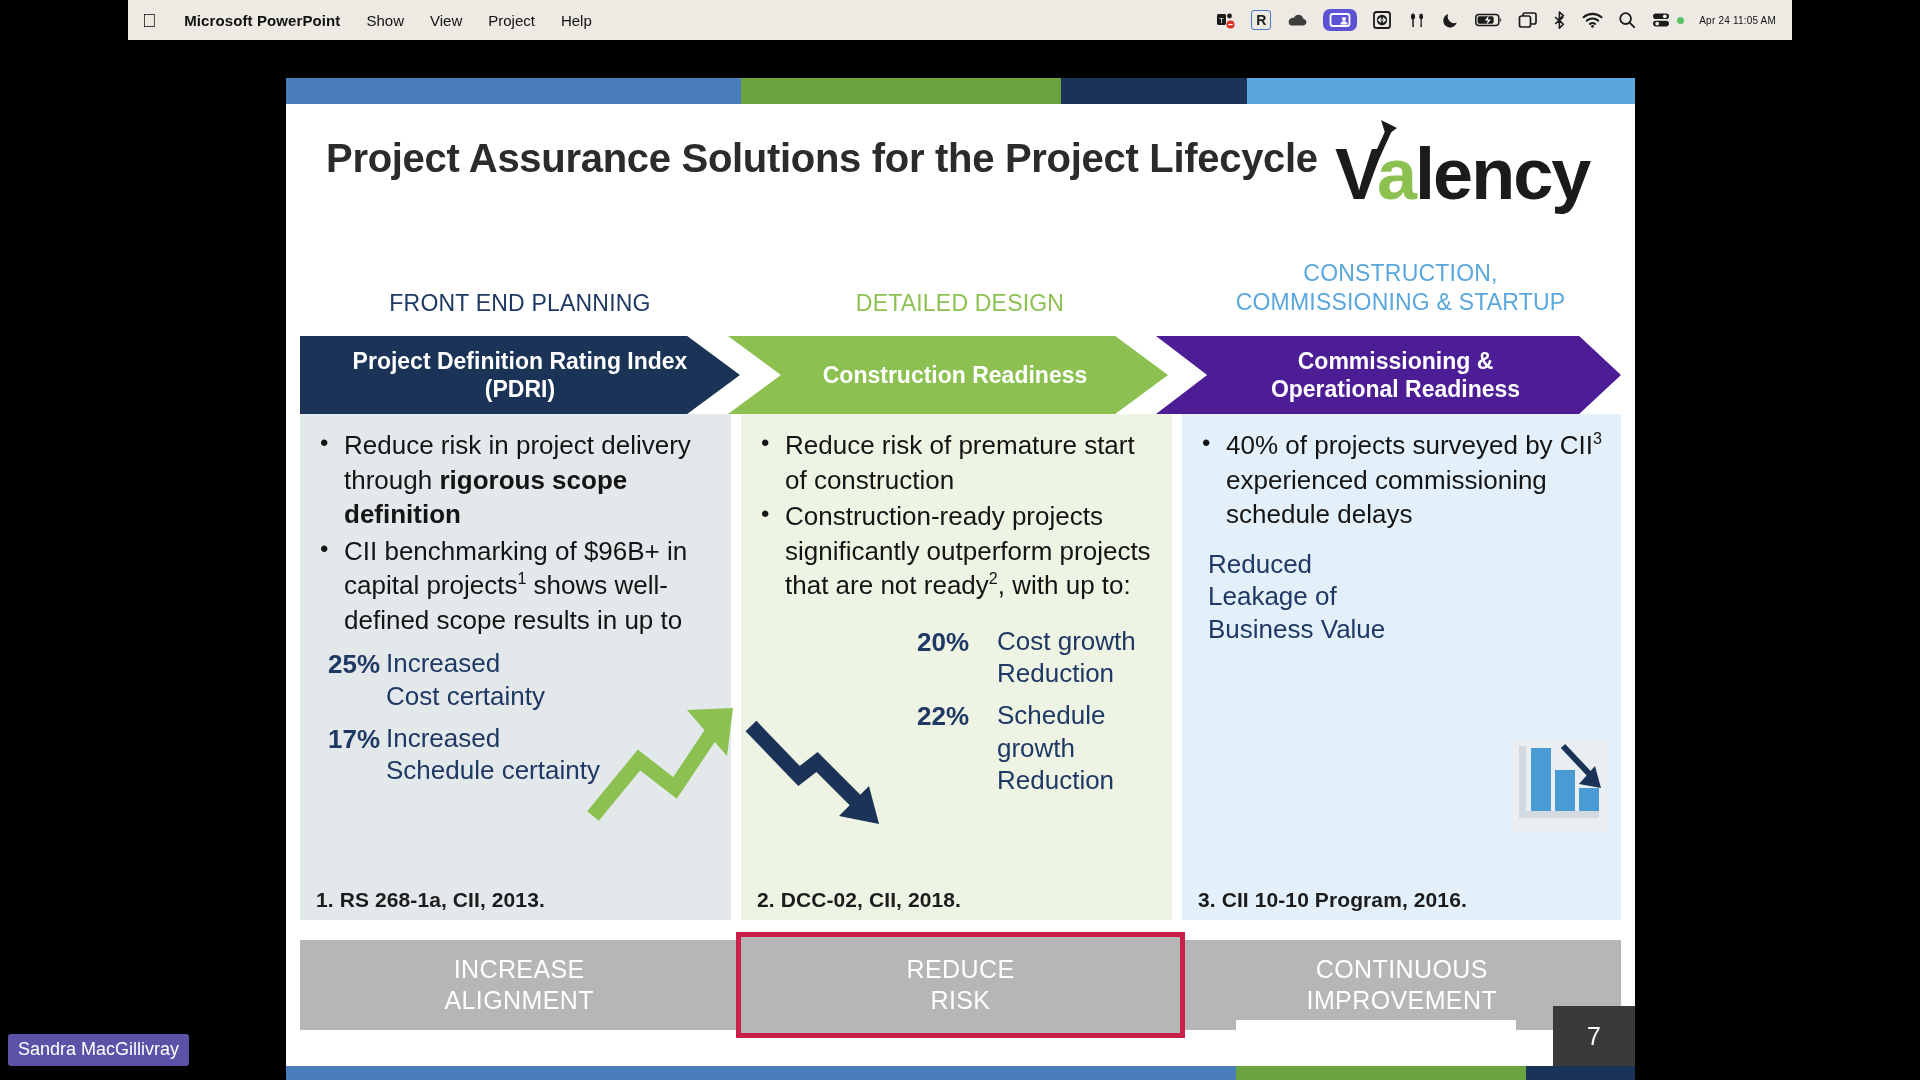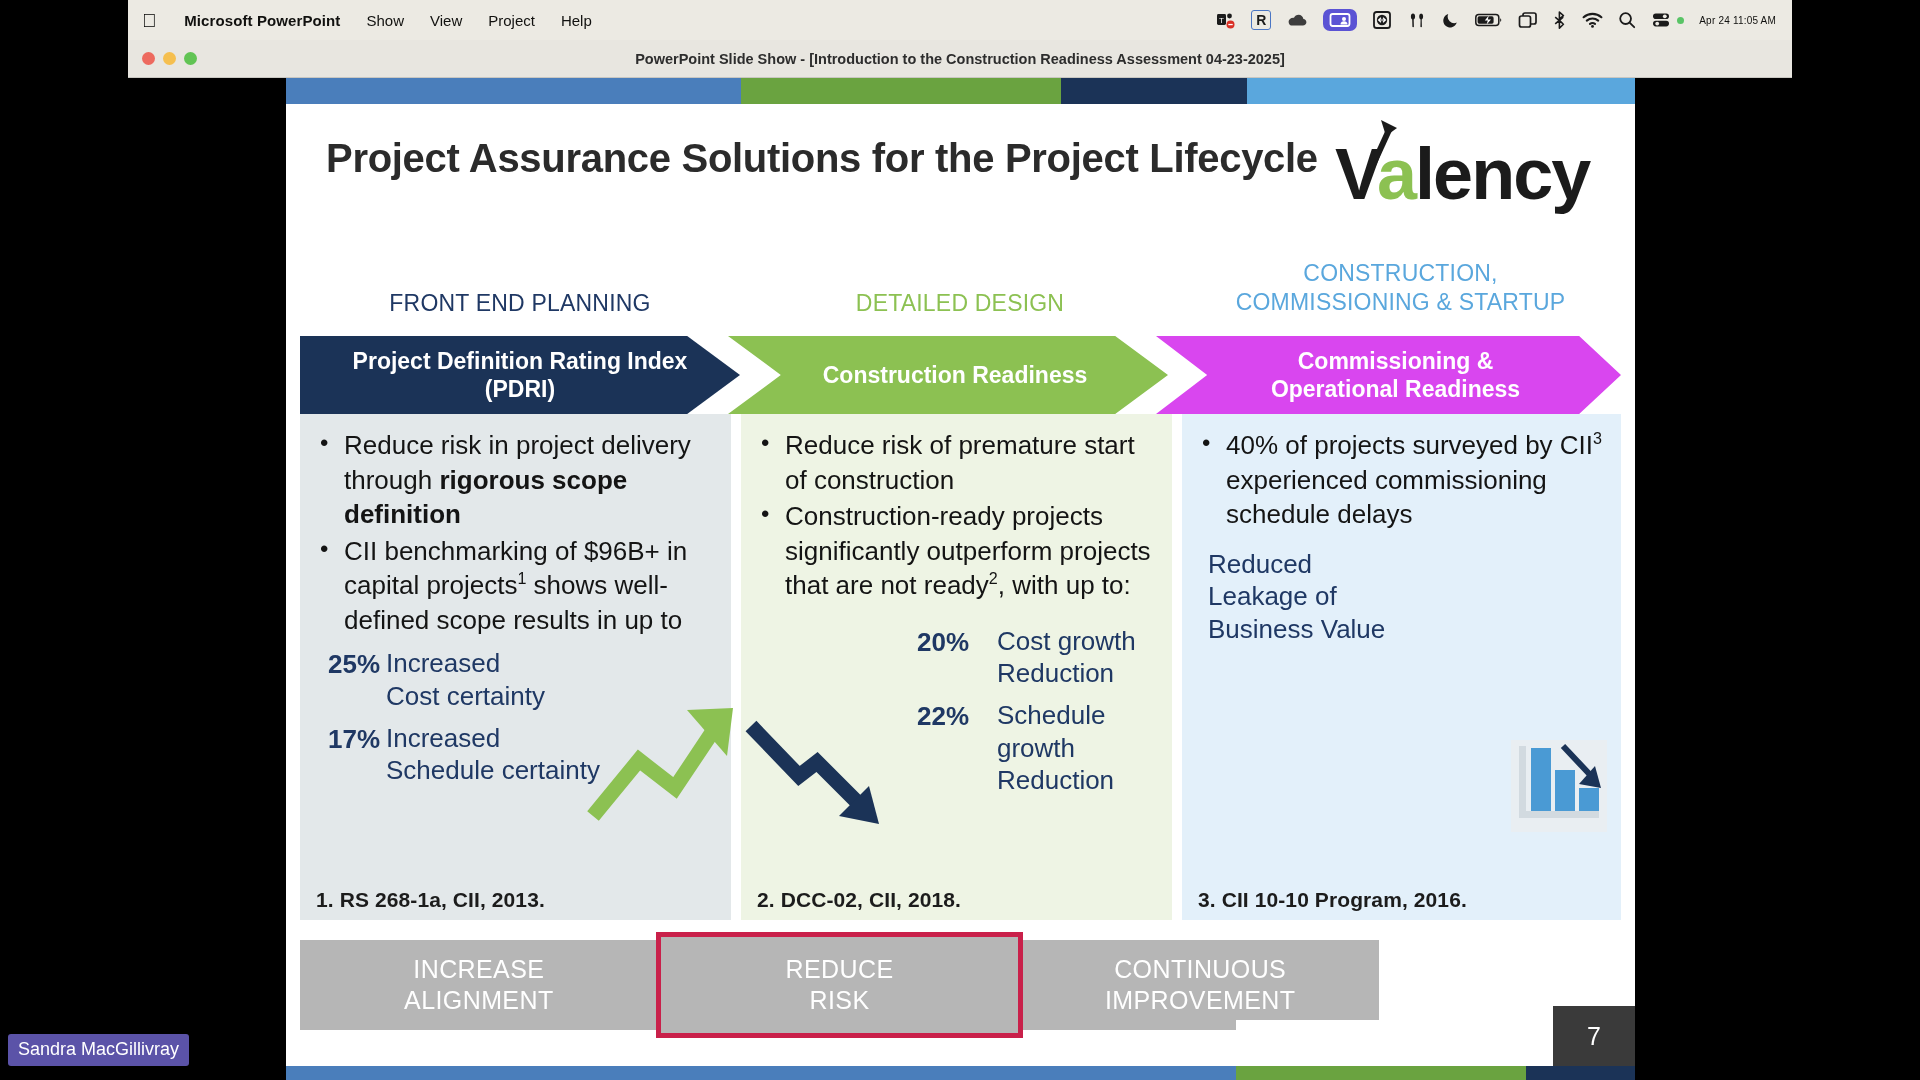--- a/index.html
+++ b/index.html
@@ -94,21 +94,21 @@
   .chev {
     position:absolute; height:78px;
     display:flex; align-items:center; justify-content:center;
     color:#fff; font-weight:bold; font-size:23px; line-height:1.22;
     text-align:center; padding:0 26px;
   }
   .chev-1 { left:0px;   width:440px; background:#1b3357;
             clip-path: polygon(0 0, 88% 0, 100% 50%, 88% 100%, 0 100%); }
   .chev-2 { left:428px; width:440px; background:#8cc152;
             clip-path: polygon(0 0, 88% 0, 100% 50%, 88% 100%, 0 100%, 12% 50%); }
-  .chev-3 { left:856px; width:465px; background:#d946ef;
+  .chev-3 { left:856px; width:465px; background:#4c1d95;
             clip-path: polygon(0 0, 91% 0, 100% 50%, 91% 100%, 0 100%, 11% 50%); }
   .chev-2 span, .chev-3 span { margin-left:14px; }
 
   
   .cols { position:absolute; left:14px; top:336px; width:1321px; height:506px; }
   .col { position:absolute; top:0; height:506px; padding:14px 14px 10px 14px; }
   .col-1 { left:0px;   width:431px; background:#e3e8ea; }
   .col-2 { left:441px; width:431px; background:#eef4e4; }
   .col-3 { left:882px; width:439px; background:#e3f0fa; }
 
@@ -145,21 +145,21 @@
   .g-up   { right:-6px; bottom:96px; }
   .g-down { left:2px;   bottom:80px; }
   .g-bar  { right:14px; bottom:88px; }
 
   .c3-reduced {
     margin-top:16px; font-size:26px; line-height:1.26; color:#1f3864; padding-left:12px;
     max-width:215px; position:relative; z-index:2;
   }
 
   
-  .bottombar { position:absolute; left:14px; top:862px; width:1079px; height:90px; display:flex; }
+  .bottombar { position:absolute; left:14px; top:862px; width:1321px; height:90px; display:flex; }
   .bb-cell {
     flex:1 1 0; background:#b6b6b6; color:#ffffff;
     display:flex; align-items:center; justify-content:center;
     font-size:25px; line-height:1.26; text-align:center; letter-spacing:.4px;
   }
   .bb-cell.highlight {
     border:5px solid #c9204a; position:relative; z-index:3;
     margin:-8px -2px; padding:8px 0;
   }
 
@@ -279,28 +279,20 @@
           <circle cx="13.8" cy="5.3" r="1.9" fill="#eceae3"></circle>
           <rect x="2" y="9.8" width="16" height="5.6" rx="2.8" fill="#1b1b1b"></rect>
           <circle cx="6.2" cy="12.6" r="1.9" fill="#eceae3"></circle>
         </svg>
       </span>
       <span class="green-dot"></span>
       <span class="mb-clock">Apr 24  11:05 AM</span>
     </div>
   </div>
 
-  <div class="titlebar">
-    <div class="traffic">
-      <span class="light red"></span>
-      <span class="light yellow"></span>
-      <span class="light green"></span>
-    </div>
-    <div class="title-text">PowerPoint Slide Show - [Introduction to the Construction Readiness Assessment 04-23-2025]</div>
-  </div>
 
   <div class="stage">
     <div class="slide">
 
       <div class="topstrip">
         <div style="flex:0 0 455px;background:#4a7ebb"></div>
         <div style="flex:0 0 320px;background:#6aa340"></div>
         <div style="flex:0 0 186px;background:#1b3357"></div>
         <div style="flex:1 1 auto;background:#5aa7dd"></div>
       </div>

